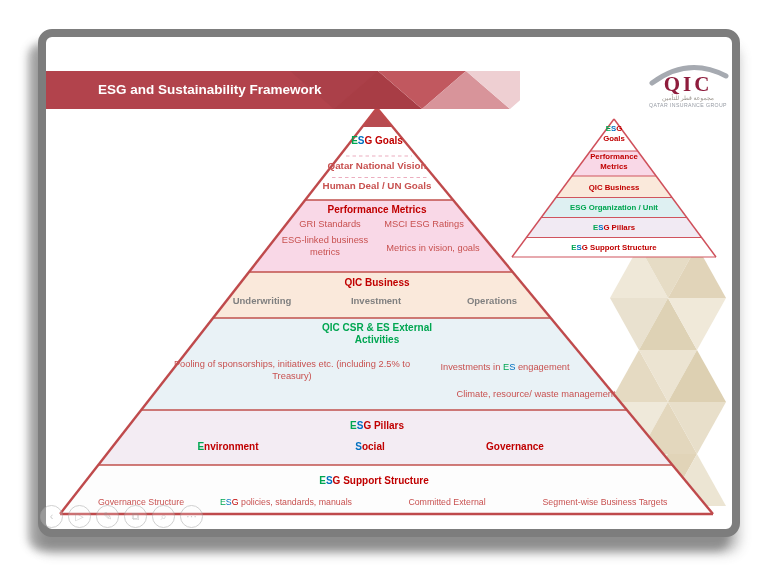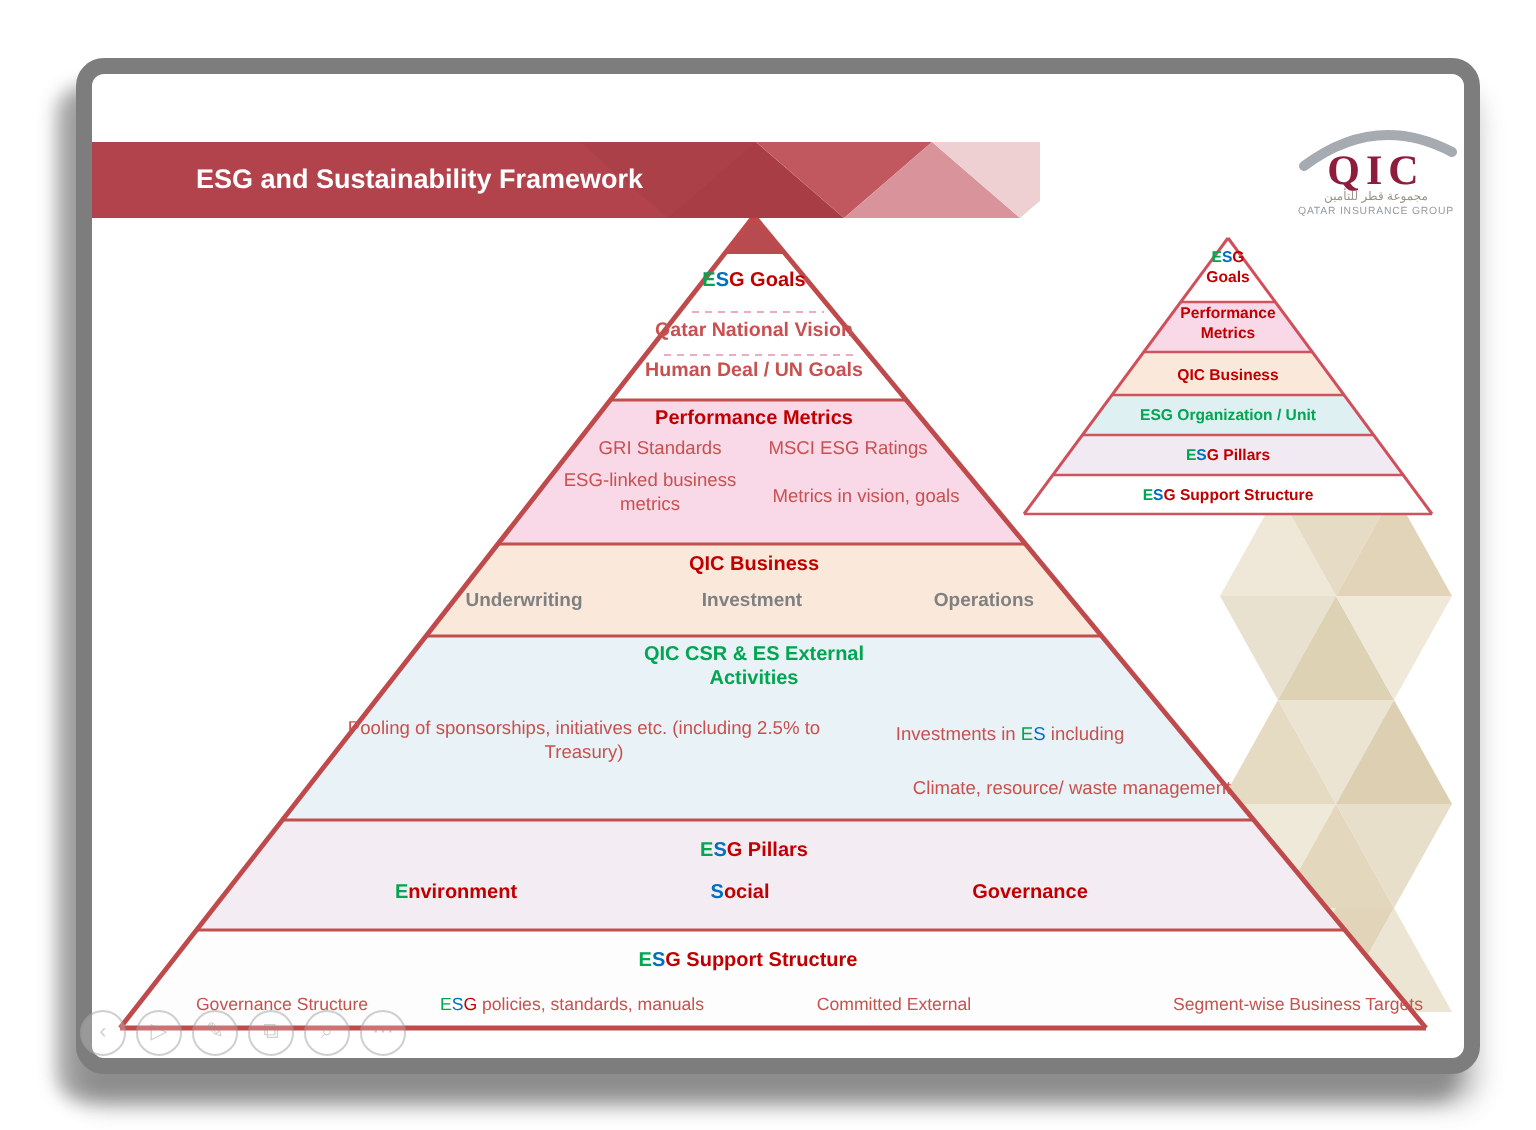--- a/index.html
+++ b/index.html
@@ -145,33 +145,33 @@
   <div class="t body wrap" style="left:325px;top:235px;width:112px;line-height:11.5px;">ESG-linked business metrics</div>
   <div class="t body" style="left:433px;top:242px;">Metrics in vision, goals</div>
 
   <div class="t hd" style="left:377px;top:277px;">QIC Business</div>
   <div class="t gray" style="left:262px;top:295px;">Underwriting</div>
   <div class="t gray" style="left:376px;top:295px;">Investment</div>
   <div class="t gray" style="left:492px;top:295px;">Operations</div>
 
   <div class="t hd hd-green wrap" style="left:377px;top:322px;width:140px;">QIC CSR &amp; ES External Activities</div>
   <div class="t body wrap" style="left:292px;top:358px;width:246px;">Pooling of sponsorships, initiatives etc. (including 2.5% to Treasury)</div>
-  <div class="t body" style="left:505px;top:361px;"><span>Investments in </span><span class="cE">E</span><span class="cS">S</span><span> including</span></div>
+  <div class="t body" style="left:505px;top:361px;"><span>Investments in </span><span class="cE">E</span><span class="cS">S</span><span> engagement</span></div>
   <div class="t body" style="left:536px;top:388px;">Climate, resource/ waste management</div>
 
   <div class="t hd" style="left:377px;top:420px;"><span class="cE">E</span><span class="cS">S</span><span class="cG">G</span><span> Pillars</span></div>
   <div class="t hd" style="left:228px;top:441px;"><span class="cE">E</span><span>nvironment</span></div>
   <div class="t hd" style="left:370px;top:441px;"><span class="cS">S</span><span>ocial</span></div>
   <div class="t hd" style="left:515px;top:441px;">Governance</div>
 
   <div class="t hd" style="left:374px;top:475px;"><span class="cE">E</span><span class="cS">S</span><span class="cG">G</span><span> Support Structure</span></div>
   <div class="t small-row" style="left:141px;top:496px;">Governance Structure</div>
   <div class="t small-row" style="left:286px;top:496px;"><span class="cE">E</span><span class="cS">S</span><span class="cG">G</span><span> policies, standards, manuals</span></div>
   <div class="t small-row" style="left:447px;top:496px;">Committed External</div>
-  <div class="t small-row" style="left:605px;top:496px;margin-left:44px;">Segment-wise Business Targets</div>
+  <div class="t small-row" style="left:605px;top:496px;">Segment-wise Business Targets</div>
 
   <div class="t sp" style="left:614px;top:124px;"><span class="cE">E</span><span class="cS">S</span><span class="cG">G</span></div>
   <div class="t sp spc" style="left:614px;top:134px;">Goals</div>
   <div class="t sp spc wrap" style="left:614px;top:152px;width:58px;">Performance Metrics</div>
   <div class="t sp spc" style="left:614px;top:183px;">QIC Business</div>
   <div class="t sp spg" style="left:614px;top:203px;">ESG Organization / Unit</div>
   <div class="t sp spc" style="left:614px;top:223px;"><span class="cE">E</span><span class="cS">S</span><span class="cG">G</span><span> Pillars</span></div>
   <div class="t sp spc" style="left:614px;top:243px;"><span class="cE">E</span><span class="cS">S</span><span class="cG">G</span><span> Support Structure</span></div>
 
   <div class="ficons">

